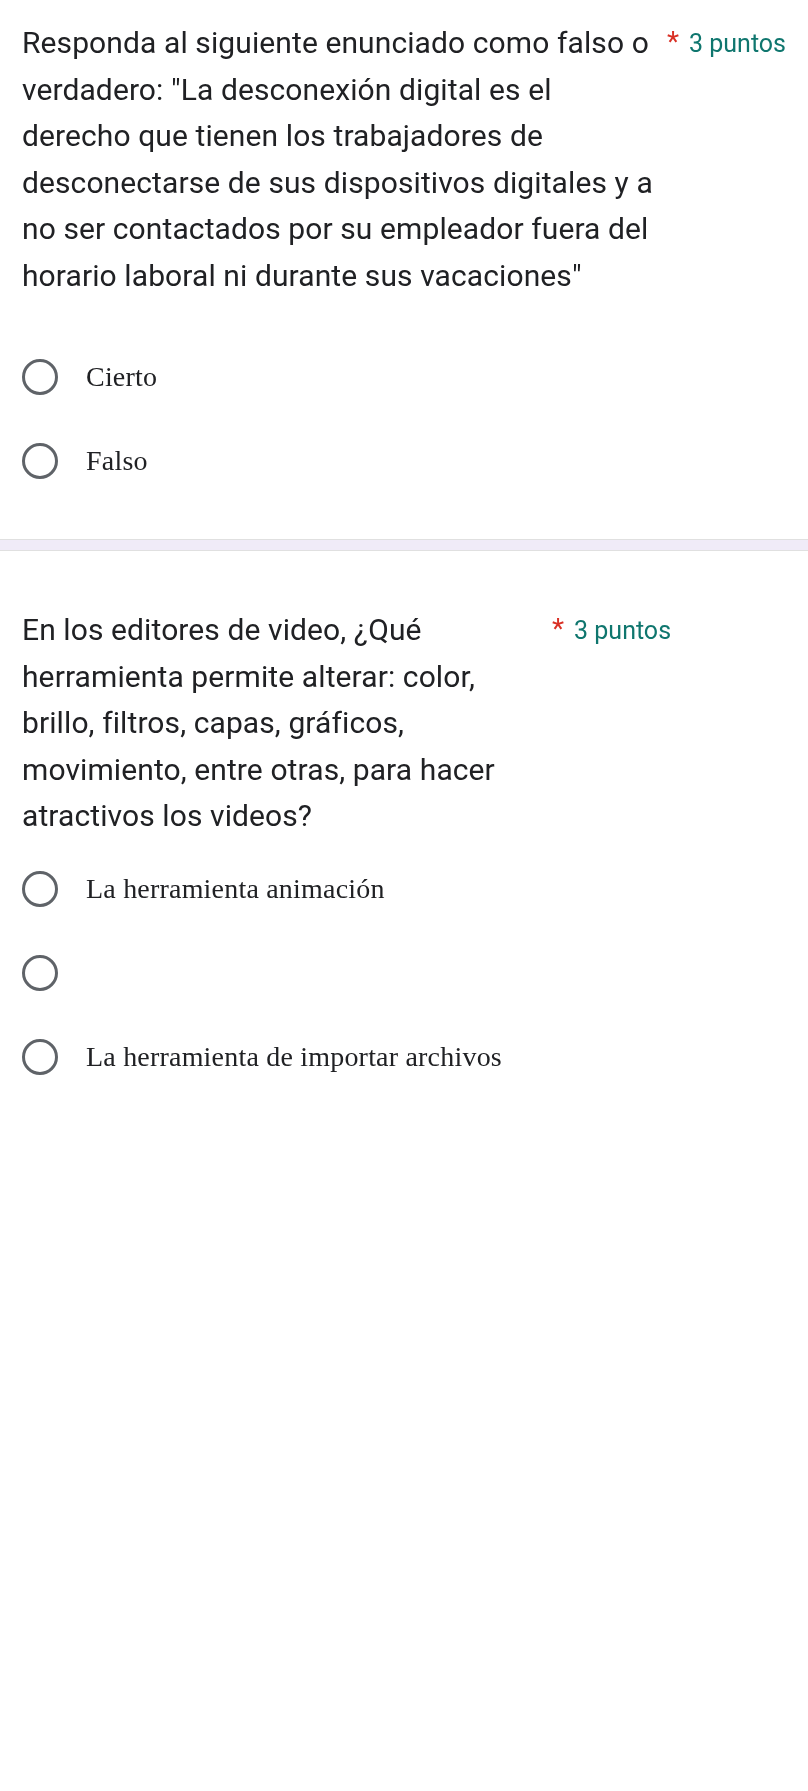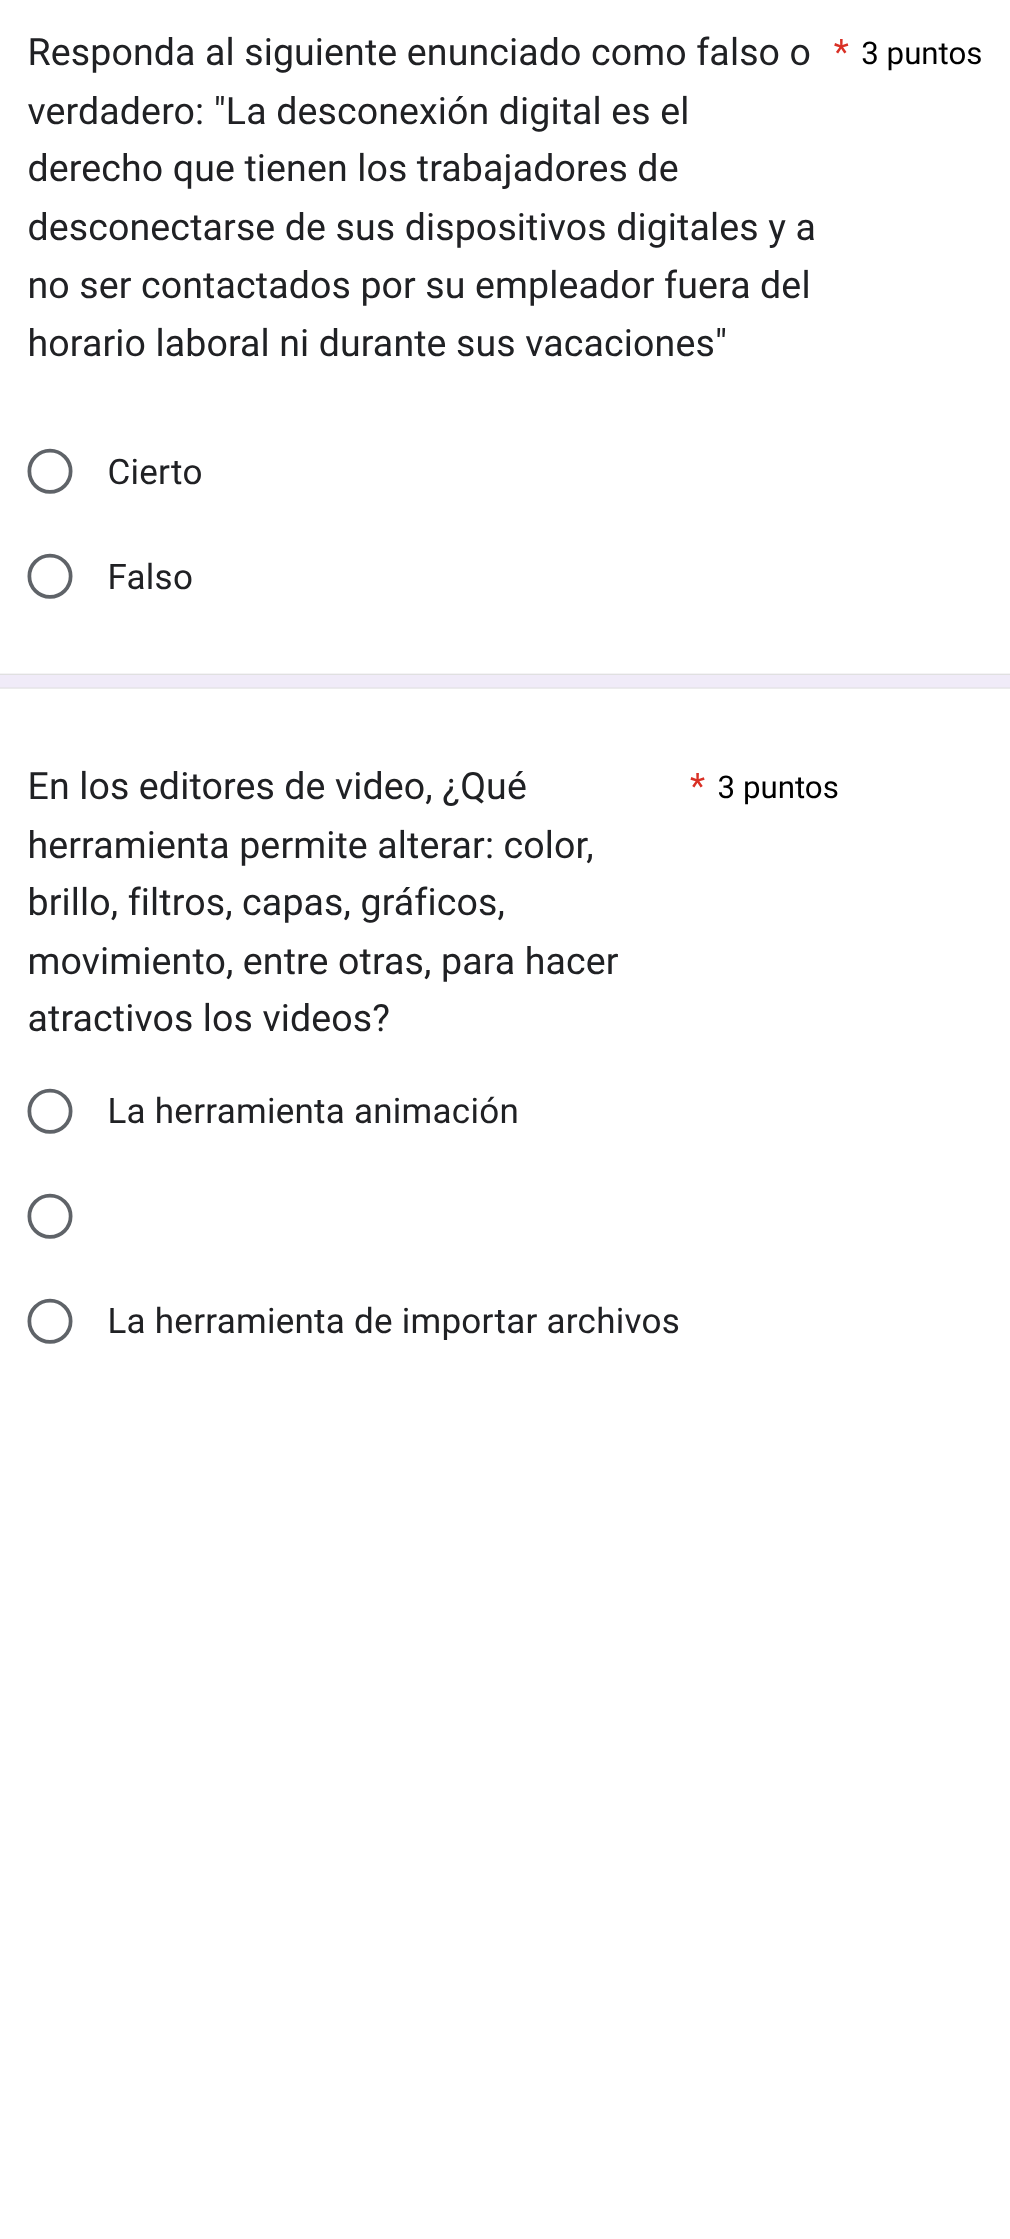--- a/index.html
+++ b/index.html
@@ -35,21 +35,21 @@
   }
   .q2 .q-header { margin-bottom: 31px; }
   .q2 .q-title { max-width: 520px; }
   .asterisk {
     color: #d93025;
     font-size: 28px;
     line-height: 1.4;
     padding-top: 2px;
   }
   .points {
-    color: #000000;
+    color: #0f766e;
     font-size: 25px;
     line-height: 1.6;
     white-space: nowrap;
     padding-top: 4px;
     text-align: right;
   }
   .options { display: flex; flex-direction: column; gap: 48px; }
   .q2 .options { gap: 48px; }
   .option {
     display: flex;
@@ -61,20 +61,21 @@
     width: 36px;
     height: 36px;
     border: 3.5px solid #5f6368;
     border-radius: 50%;
     flex-shrink: 0;
   }
   .option-label {
     font-size: 28px;
     color: #202124;
     letter-spacing: 0.2px;
+    font-family: Liberation Serif, serif;
   }
   .q2 {
     padding-top: 56px;
   }
 </style>
 </head>
 <body>
 
 <div class="question-card">
   <div class="q-header">

